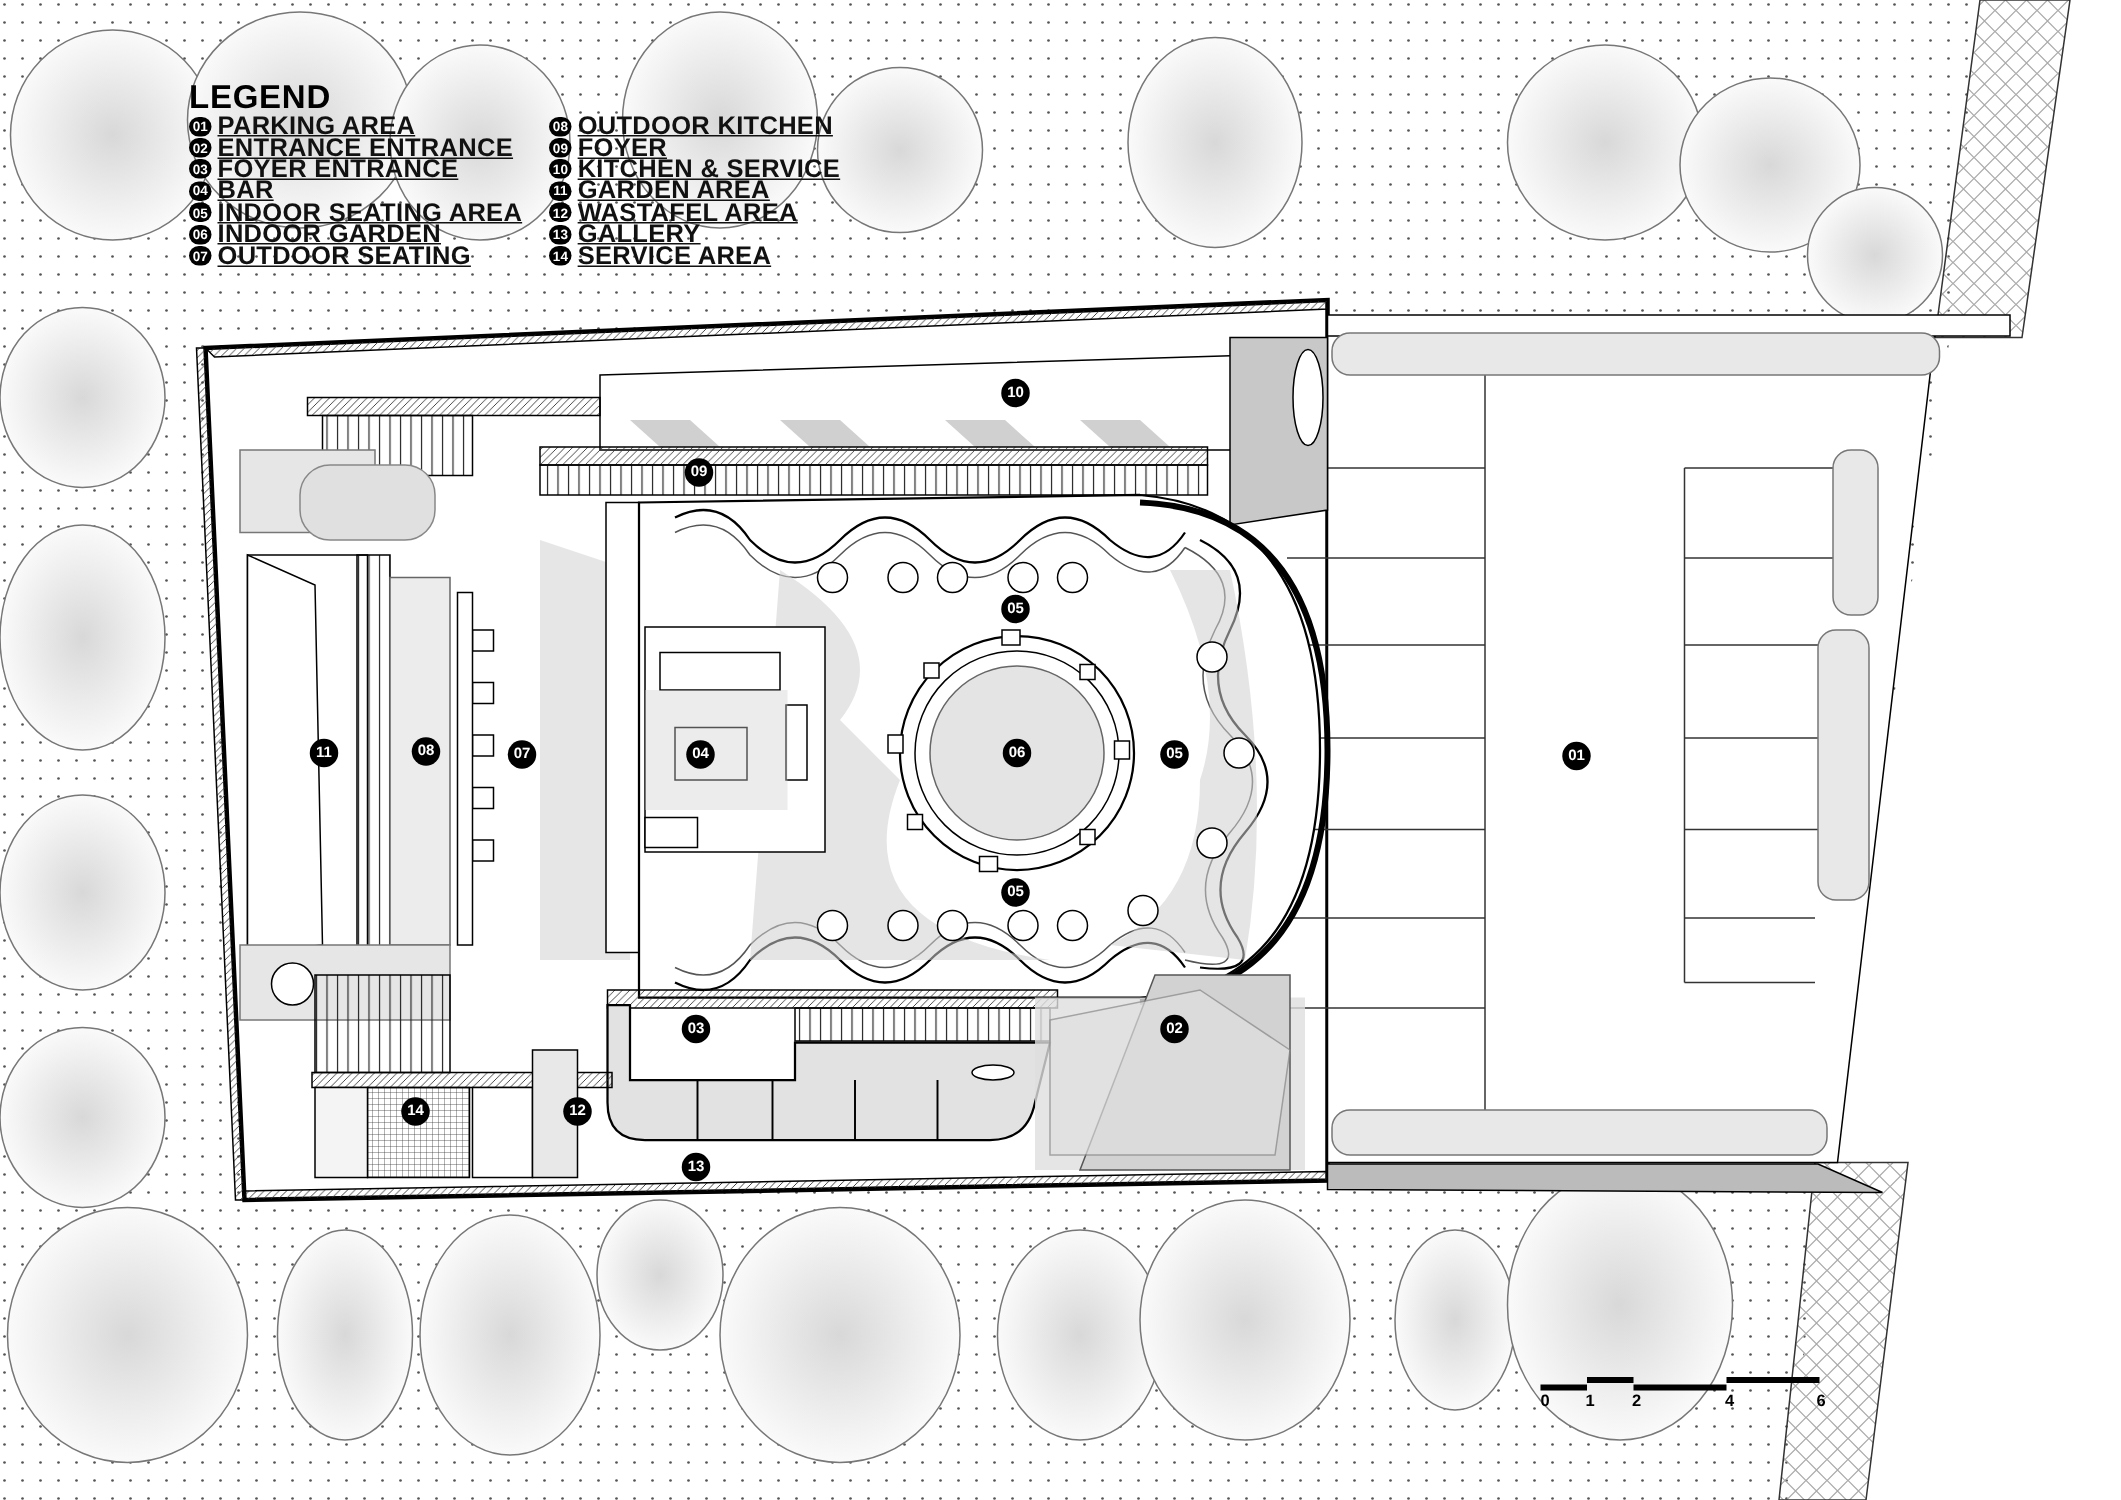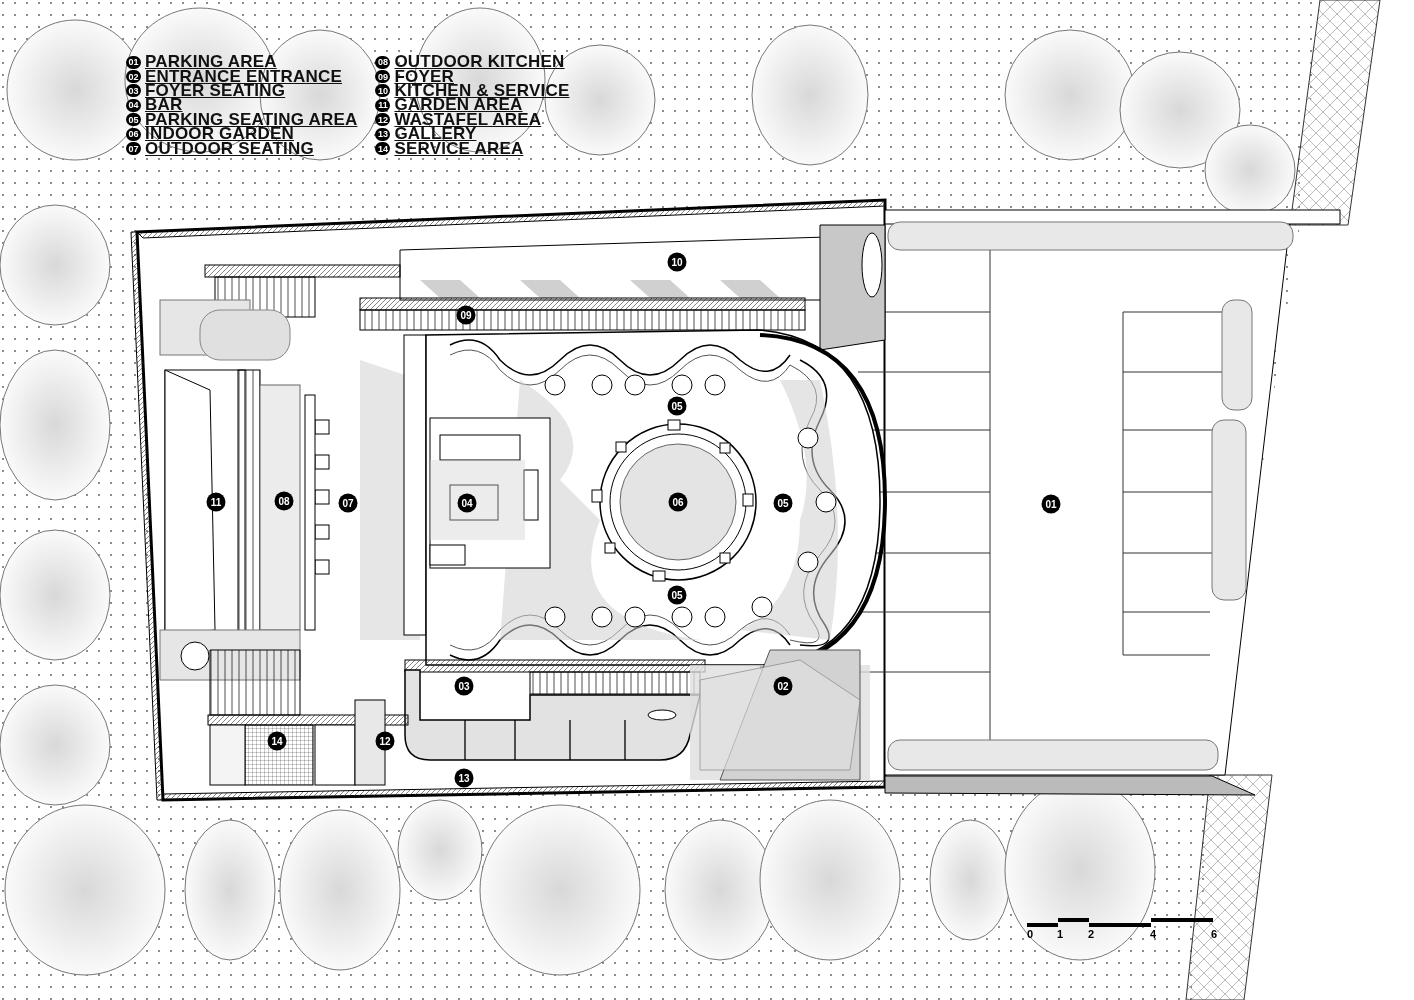--- a/index.html
+++ b/index.html
@@ -230,41 +230,42 @@
     <path d="M210 650 L300 650 L300 715 L210 715 Z" fill="url(#slats)" stroke="#000"></path>
   </g>
 
   <g fill="#e0e0e0" stroke="#888">
     <rect x="200" y="310" width="90" height="50" rx="20"></rect>
     <path d="M700 680 L800 660 L860 700 L850 770 L700 770 Z" opacity="0.7"></path>
   </g>
 </svg>
 
 <div class="legend">
+  <div class="legend-title">LEGEND</div>
   <div class="legend-cols">
     <div class="legend-col">
       <div class="legend-item">
           <span class="legend-num">01</span>
           <span class="legend-label">PARKING AREA</span>
         </div>
       <div class="legend-item">
           <span class="legend-num">02</span>
           <span class="legend-label">ENTRANCE ENTRANCE</span>
         </div>
       <div class="legend-item">
           <span class="legend-num">03</span>
-          <span class="legend-label">FOYER SEATING</span>
+          <span class="legend-label">FOYER ENTRANCE</span>
         </div>
       <div class="legend-item">
           <span class="legend-num">04</span>
           <span class="legend-label">BAR</span>
         </div>
       <div class="legend-item">
           <span class="legend-num">05</span>
-          <span class="legend-label">PARKING SEATING AREA</span>
+          <span class="legend-label">INDOOR SEATING AREA</span>
         </div>
       <div class="legend-item">
           <span class="legend-num">06</span>
           <span class="legend-label">INDOOR GARDEN</span>
         </div>
       <div class="legend-item">
           <span class="legend-num">07</span>
           <span class="legend-label">OUTDOOR SEATING</span>
         </div>
     </div>

